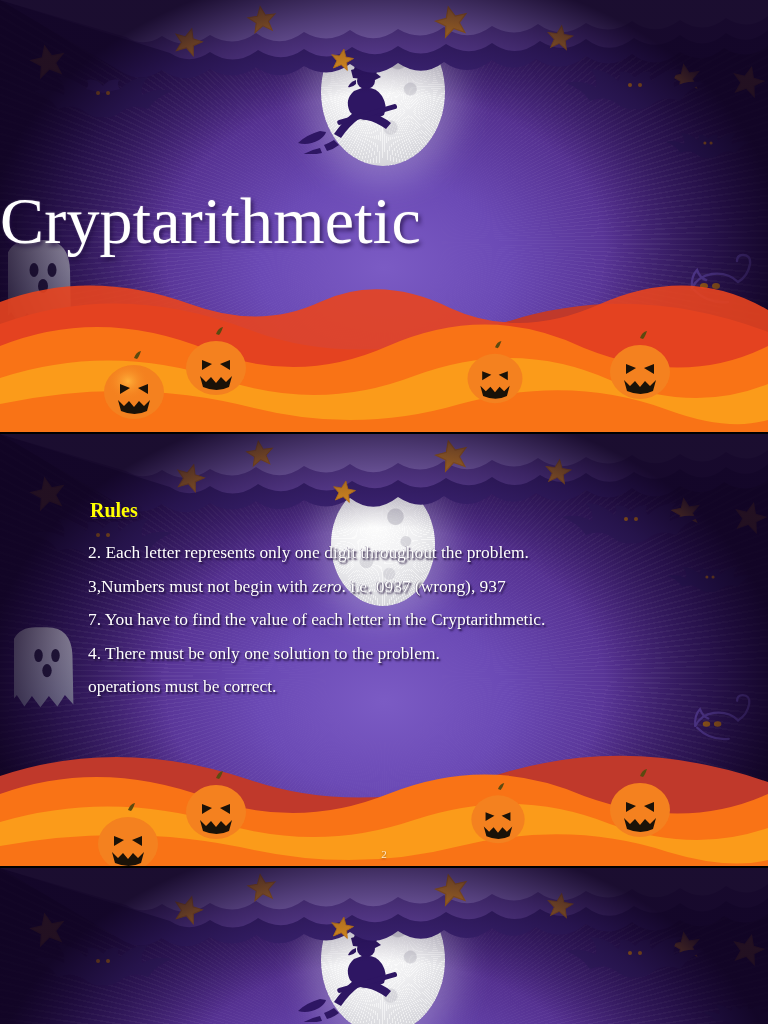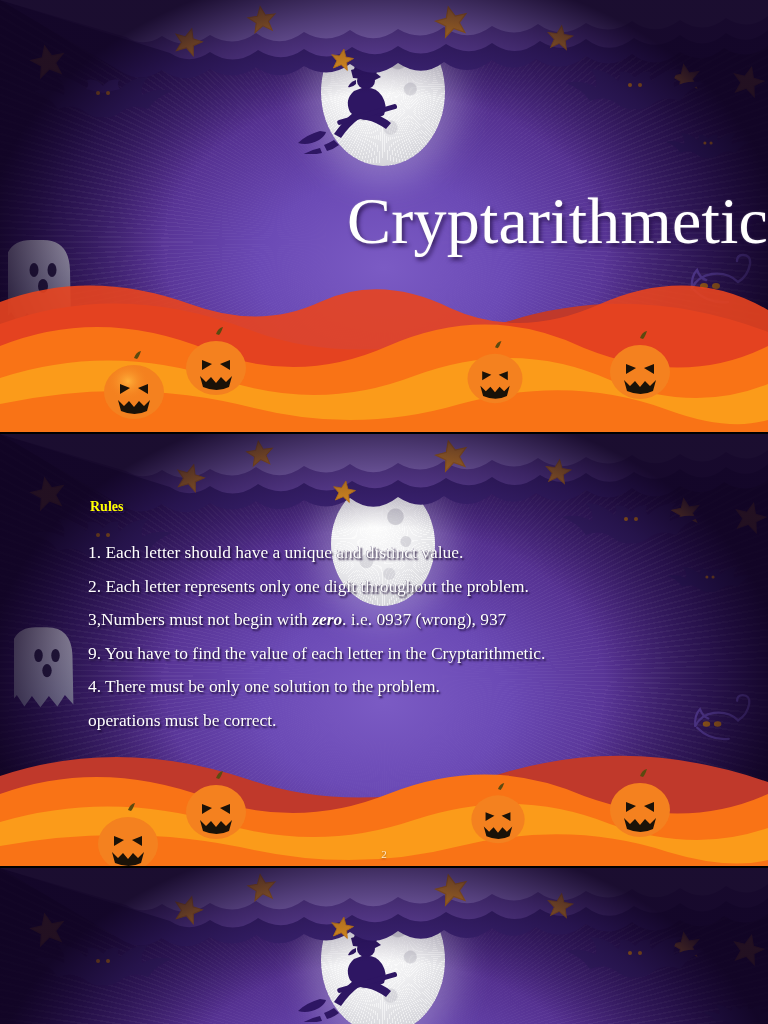--- a/index.html
+++ b/index.html
@@ -62,33 +62,33 @@
   }
 
   
   .cloudband { position:absolute; left:0; top:0; width:100%; }
 
   
   .hills { position:absolute; left:0; bottom:0; width:100%; }
 
   
   .title {
-    position:absolute; left:0; right:0; text-align:right;
+    position:absolute; left:0; right:0; text-align:left;
     color:#fff; font-size:66px; letter-spacing:.2px;
     text-shadow:2px 3px 4px rgba(30,10,60,.75), 0 0 2px rgba(255,255,255,.35);
   }
   .rules-head {
-    position:absolute; color:#ffff00; font-weight:bold; font-size:14px;
+    position:absolute; color:#ffff00; font-weight:bold; font-size:20px;
     text-shadow:1.5px 1.5px 0 #2d1457, 2px 2px 3px rgba(0,0,0,.5);
   }
   .rule {
     color:#ffffff; font-size:17.4px; line-height:33.6px; white-space:nowrap;
     text-shadow:1.5px 1.5px 2px rgba(25,8,52,.95), -0.5px -0.5px 0 rgba(30,12,60,.5);
   }
-  .rule i { font-style:italic;font-weight:bold; }
+  .rule i { font-style:italic; }
   .pagenum {
     position:absolute; left:0; right:0; text-align:center;
     color:#ffe9c9; font-size:11px; text-shadow:0 1px 2px rgba(120,40,0,.6);
   }
 </style>
 </head>
 <body>
 
 <div class="doc">
 
@@ -334,26 +334,25 @@
       <path d="M36 8 q2 -6 7 -7 q-2 6 -4 8 z" fill="#5c4a10"></path>
       <ellipse cx="36" cy="42" rx="30" ry="27" fill="#f4811f"></ellipse>
       <polygon points="22,34 32,38 22,44" fill="#1a1208"></polygon>
       <polygon points="50,34 40,38 50,44" fill="#1a1208"></polygon>
       <path d="M20 50 l6 6 5 -5 5 6 5 -6 5 5 6 -6 -3 11 q-12 6 -26 0 z" fill="#1a1208"></path>
     </svg>
 
     <div class="rules-head" style="left:90px; top:65px;">Rules</div>
 
     <div style="position:absolute; left:88px; top:102px; width:620px;">
-      <div class="rule">1. Each letter should have a unique and distinct value.</div>
       <div class="rule">2. Each letter represents only one digit throughout the problem.</div>
       <div class="rule">
         <span>3,Numbers must not begin with </span><i>zero</i><span>. i.e. 0937 (wrong), 937</span>
       </div>
-      <div class="rule">9. You have to find the value of each letter in the Cryptarithmetic.</div>
+      <div class="rule">7. You have to find the value of each letter in the Cryptarithmetic.</div>
       <div class="rule">4. There must be only one solution to the problem.</div>
       <div class="rule">operations must be correct.</div>
     </div>
 
     <div class="pagenum" style="top:414px;">2</div>
   </div>
 
   <div class="gap" id="gap2"></div>
 
   <div class="slide" id="slide3">

